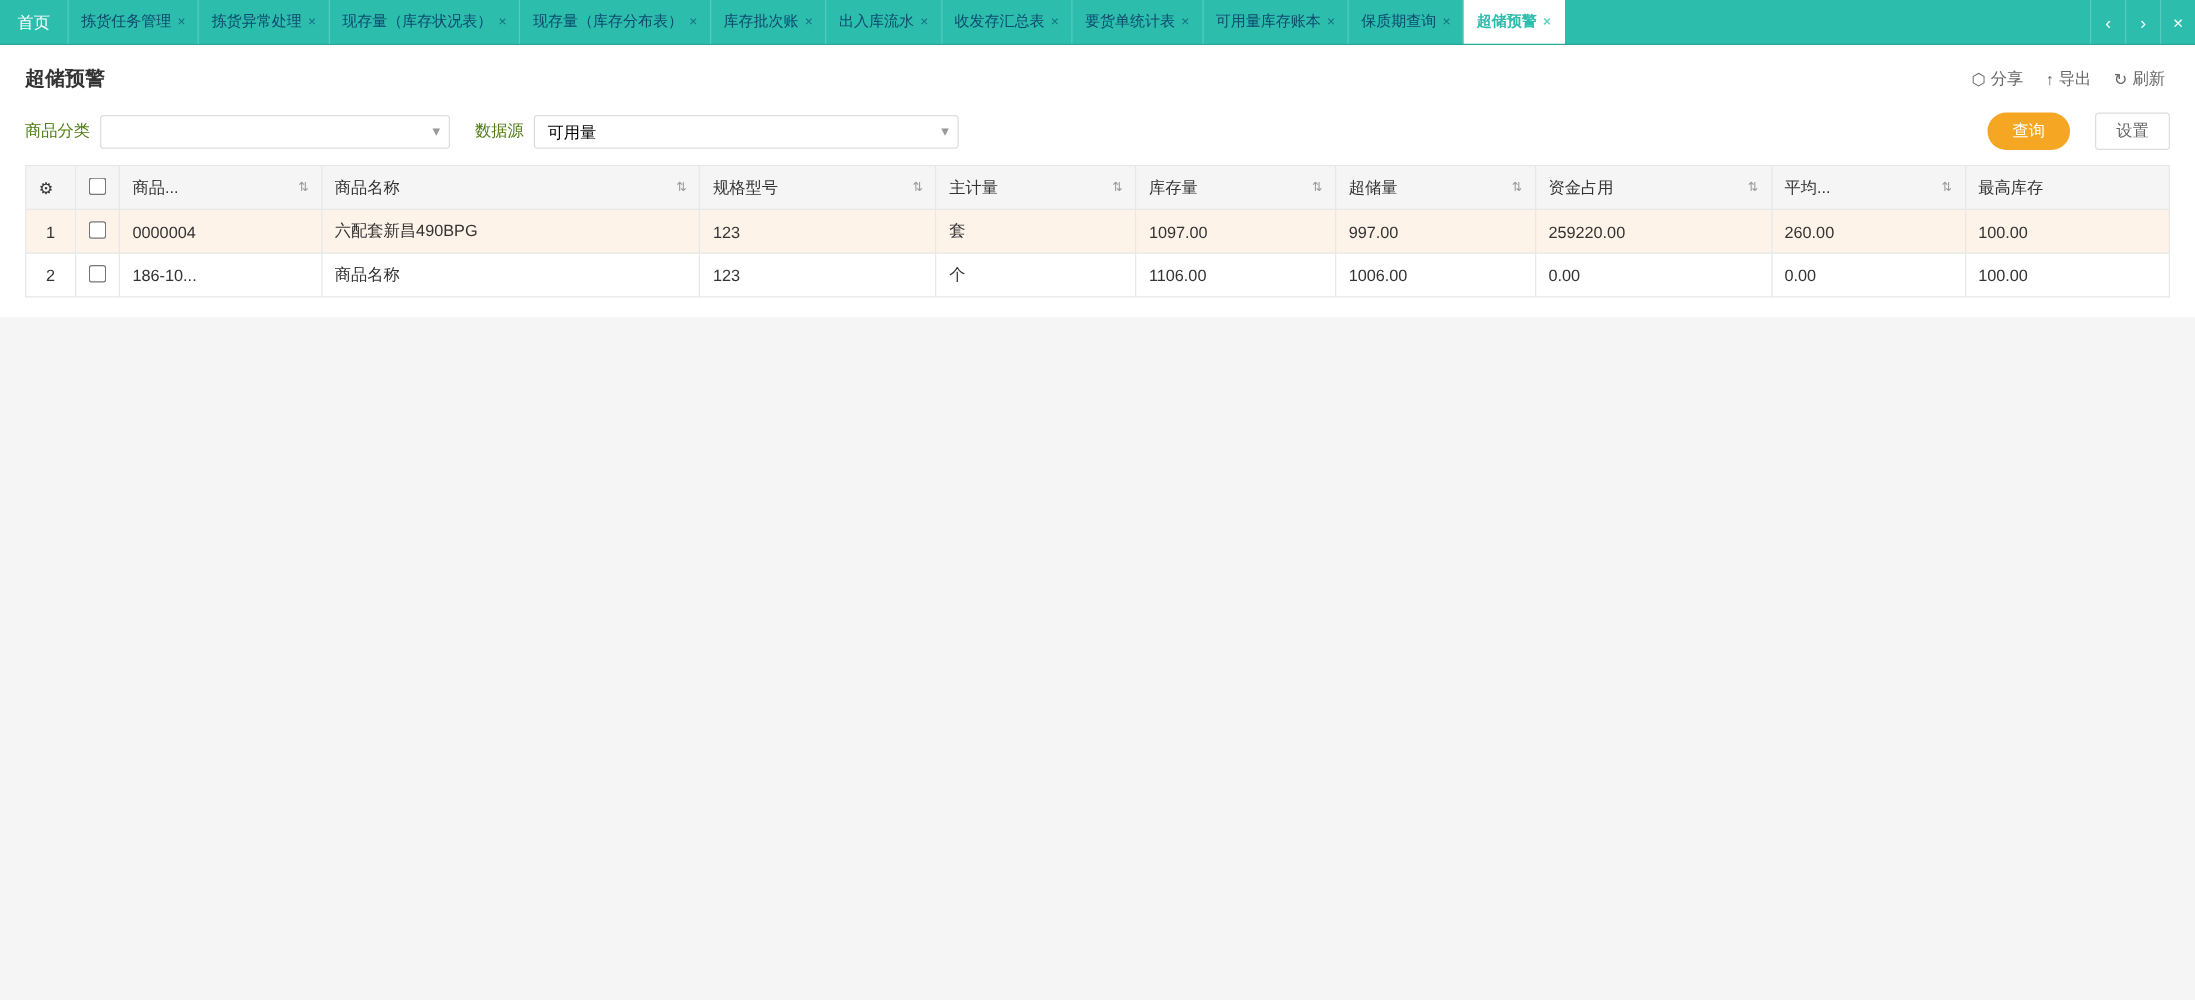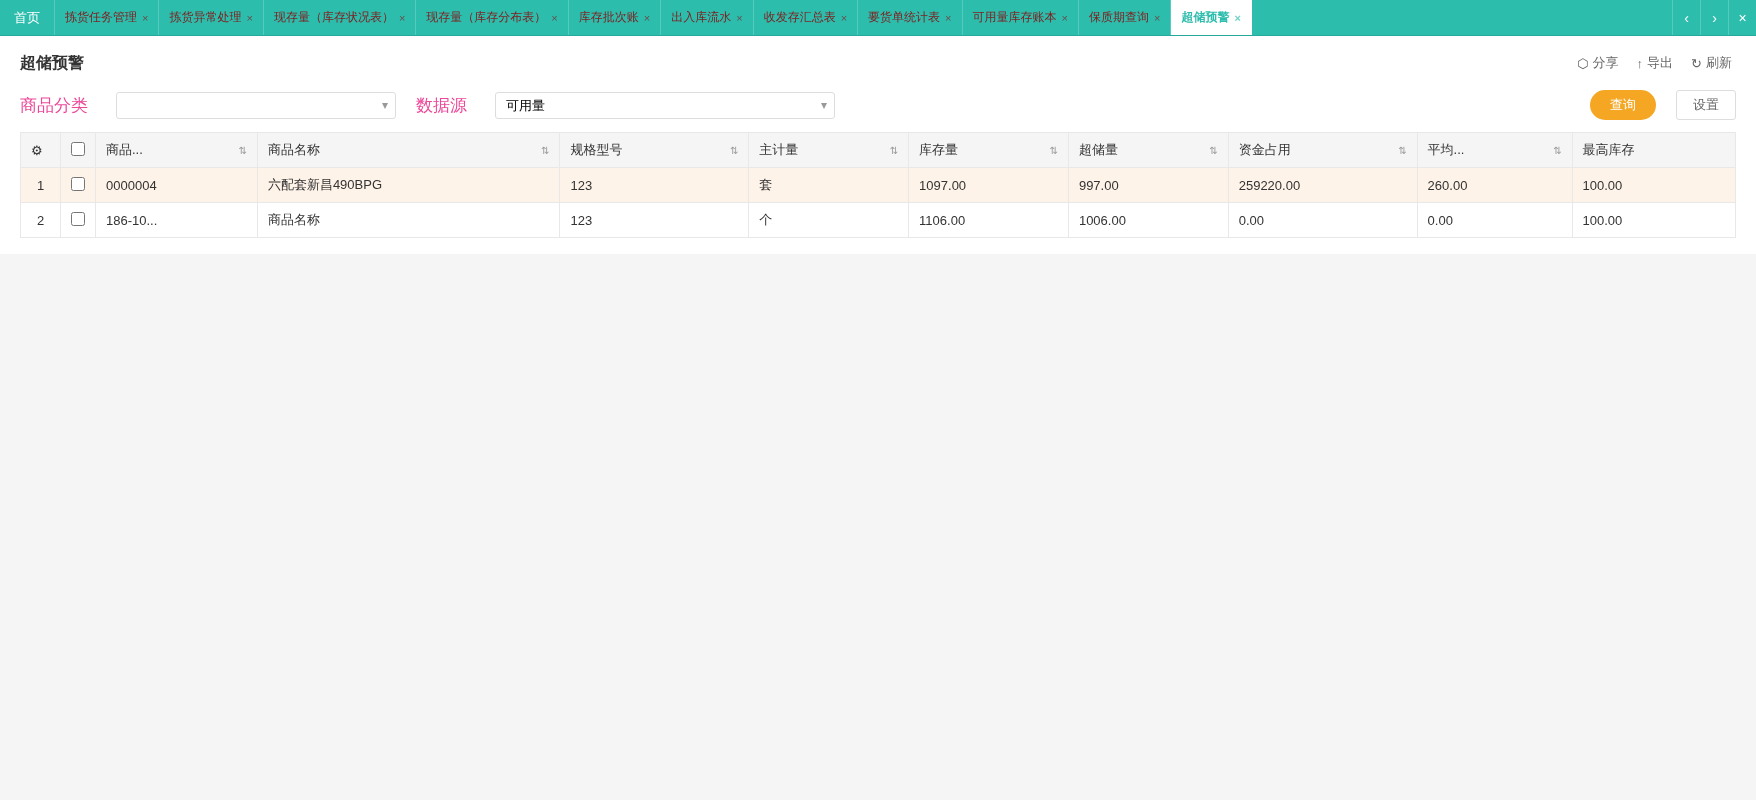--- a/index.html
+++ b/index.html
@@ -14,21 +14,21 @@
       padding: 0 0;
       overflow: hidden;
       border-bottom: 1px solid #26a89a;
       text-align: right;
     }
     .nav-tab {
       display: flex;
       align-items: center;
       height: 36px;
       padding: 0 10px;
-      color: #7f1d1d;
+      color: #0c4a6e;
       font-size: 12px;
       cursor: pointer;
       white-space: nowrap;
       border-right: 1px solid rgba(255,255,255,0.2);
       flex-shrink: 0;
     }
     .nav-tab.active { background: #fff; color: #2dbdad; font-weight: bold; }
     .nav-tab .close-x {
       margin-left: 5px;
       font-size: 11px;
@@ -102,40 +102,39 @@
       align-items: center;
       gap: 20px;
       margin-bottom: 12px;
     }
     .filter-item {
       display: flex;
       align-items: center;
       gap: 8px;
     }
     .filter-label {
-      font-size: 17px;
-      color: #ec4899;
+      font-size: 13px;
+      color: #4d7c0f;
       white-space: nowrap;
     }
     .filter-select {
       border: 1px solid #ddd;
       border-radius: 3px;
       padding: 5px 28px 5px 10px;
       font-size: 13px;
       background: #fff;
       appearance: none;
       -webkit-appearance: none;
       width: 280px;
       cursor: pointer;
       position: relative;
     }
     .select-wrapper {
       position: relative;
       display: inline-block;
-      margin-left: 20px;
     }
     .select-wrapper::after {
       content: '▾';
       position: absolute;
       right: 8px;
       top: 50%;
       transform: translateY(-50%);
       color: #999;
       pointer-events: none;
       font-size: 12px;

